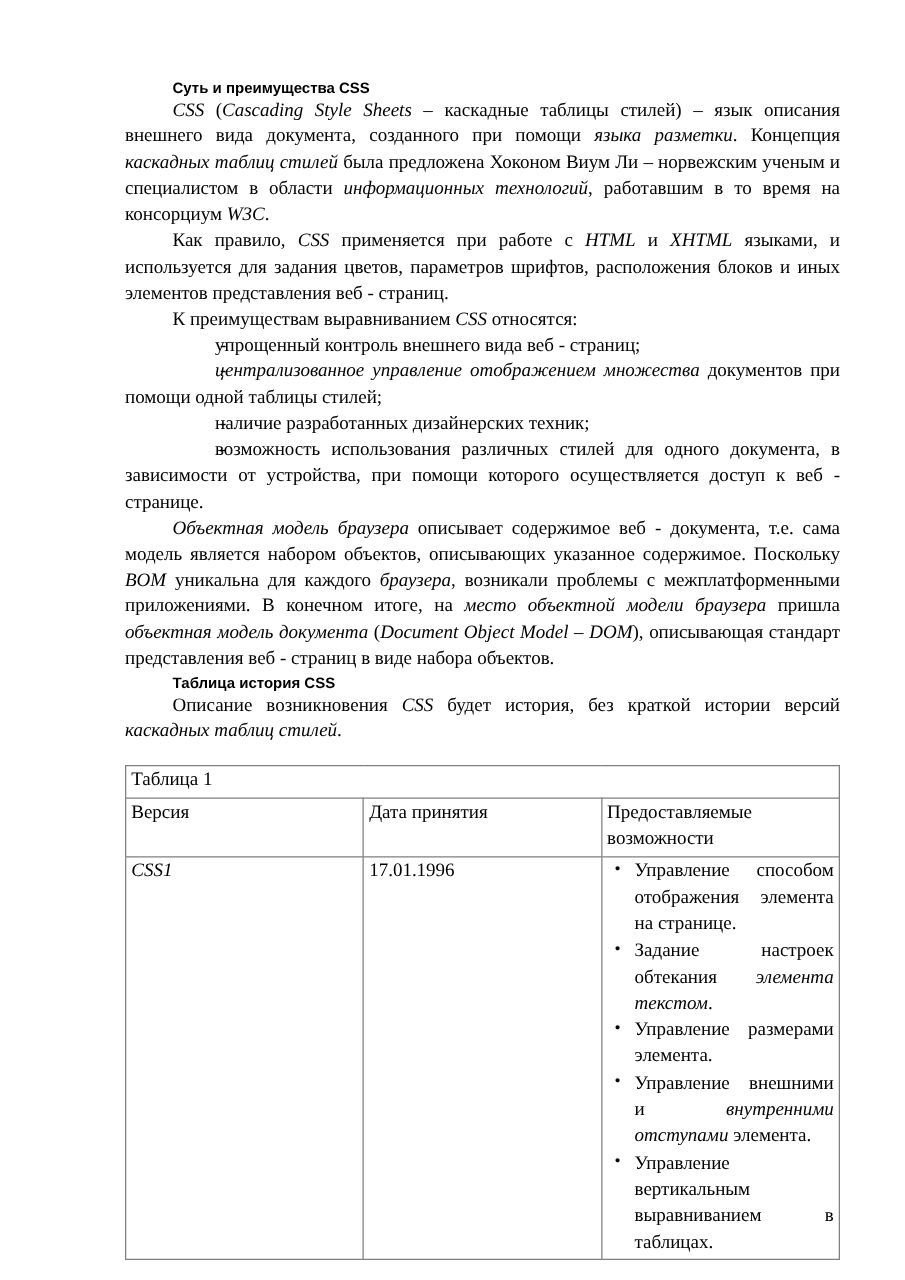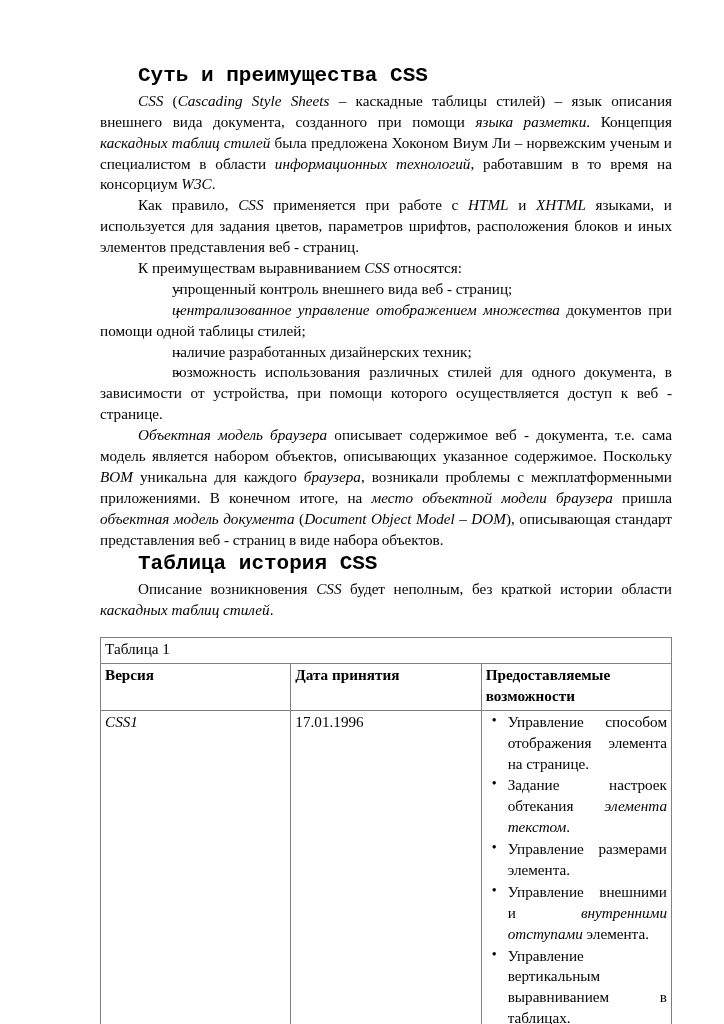--- a/index.html
+++ b/index.html
@@ -24,27 +24,27 @@
     background: #fff;
     overflow: hidden;
   }
   .doc-body {
     width: 572px;
     font-size: 15.2px;
     line-height: 1.375;
   }
 
   h2.heading {
-    font-size: 21px;
+    font-size: 12px;
     font-weight: bold;
     margin: 0 0 0 0;
     padding: 0;
     text-indent: 38px;
     line-height: 1.375;
-    font-family: Liberation Mono, monospace;
+    font-family: Liberation Sans, sans-serif;
   }
   p.para {
     margin: 0;
     padding: 0;
     text-indent: 38px;
     text-align: justify;
     line-height: 1.375;
   }
   i, .it {
     font-style: italic;
@@ -78,21 +78,21 @@
     line-height: 1.375;
   }
   table.tbl td, table.tbl th {
     border: 1.4px solid #808080;
     vertical-align: top;
     padding: 1px 4px 3px 4px;
     font-weight: normal;
     text-align: left;
   }
   table.tbl th {
-    font-weight: bold;
+    font-weight: normal;
   }
   .col-ver { width: 62px; }
   .col-date { width: 122px; }
   .col-feat { width: 388px; }
 
   .caption-cell {
     border-bottom: 1.4px solid #808080;
   }
 
   td.features {
@@ -142,21 +142,21 @@
         <li><span class="dash">-</span><span><i>централизованное управление отображением множества</i><span> документов при помощи одной таблицы стилей;</span></span></li>
         <li><span class="dash">-</span><span><span>наличие разработанных дизайнерских техник;</span></span></li>
         <li><span class="dash">-</span><span><span>возможность использования различных стилей для одного документа, в зависимости от устройства, при помощи которого осуществляется доступ к веб - странице.</span></span></li>
       </ul>
 
 
     <p class="para"><i>Объектная модель браузера</i><span> описывает содержимое веб - документа, т.е. сама модель является набором объектов, описывающих указанное содержимое. Поскольку </span><i>BOM</i><span> уникальна для каждого </span><i>браузера</i><span>, возникали проблемы с межплатформенными приложениями. В конечном итоге, на </span><i>место объектной модели браузера</i><span> пришла </span><i>объектная модель документа</i><span> (</span><i>Document Object Model – DOM</i><span>), описывающая стандарт представления веб - страниц в виде набора объектов.</span></p>
 
     <h2 class="heading">Таблица история CSS</h2>
 
-    <p class="para"><span>Описание возникновения </span><i>CSS</i><span> будет неполным, без краткой истории области </span><i>каскадных таблиц стилей</i><span>.</span></p>
+    <p class="para"><span>Описание возникновения </span><i>CSS</i><span> будет история, без краткой истории версий </span><i>каскадных таблиц стилей</i><span>.</span></p>
 
     <table class="tbl">
       <tbody>
         <tr>
           <td class="caption-cell" colspan="3">Таблица 1</td>
         </tr>
         <tr>
           <th class="col-ver">Версия</th>
           <th class="col-date">Дата принятия</th>
           <th class="col-feat">Предоставляемые возможности</th>

